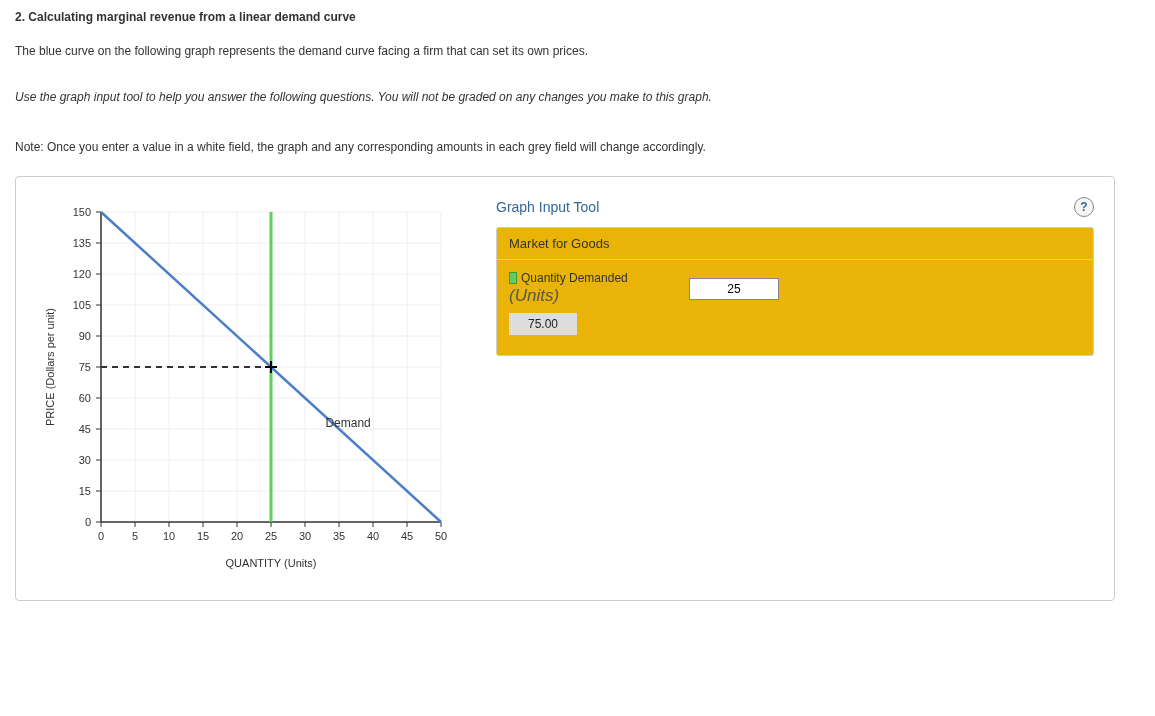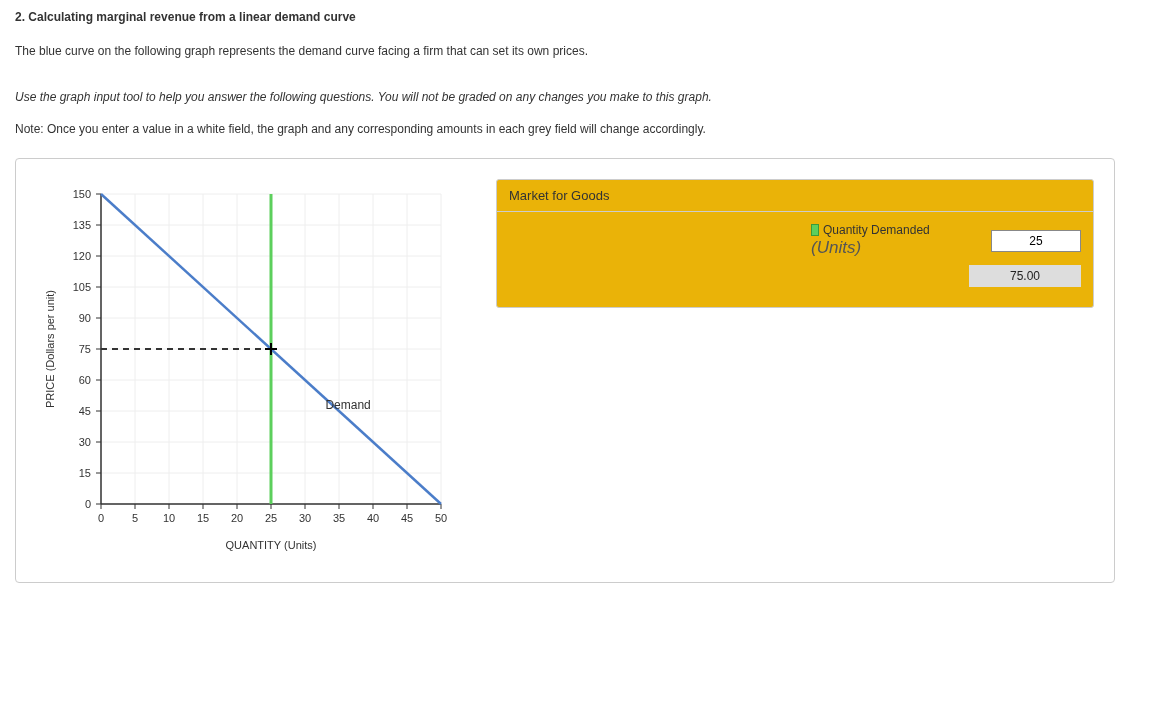--- a/index.html
+++ b/index.html
@@ -19,21 +19,21 @@
       color: #333;
       margin-bottom: 18px;
       font-size: 12px;
     }
     .intro-text {
       margin-bottom: 28px;
       line-height: 1.5;
     }
     .instruction-italic {
       font-style: italic;
-      margin-bottom: 14px;
+      margin-bottom: 32px;
       line-height: 1.5;
     }
     .note-line {
       margin-bottom: 20px;
       line-height: 1.5;
     }
     .note-bold {
       font-weight: normal;
     }
     .panel {
@@ -86,21 +86,20 @@
       font-size: 13px;
     }
     .market-body {
       padding: 12px;
     }
     .input-row {
       display: flex;
       align-items: center;
       gap: 20px;
       margin-bottom: 8px;
-      justify-content: flex-end;
     }
     .input-label-block {
       width: 160px;
       line-height: 1.15;
     }
     .color-chip {
       display: inline-block;
       width: 8px;
       height: 12px;
       background: #5CCF5C;
@@ -119,21 +118,21 @@
     .field-white {
       width: 90px;
       height: 22px;
       border: 1px solid #888;
       background: #fff;
       text-align: center;
       font-size: 12px;
       padding: 2px 4px;
     }
     .field-grey {
-      width: 112px;
+      width: 68px;
       height: 22px;
       background: #ddd;
       display: inline-flex;
       align-items: center;
       justify-content: center;
       font-size: 12px;
       color: #222;
     }
     
     .tick-label {
@@ -239,20 +238,24 @@
         <line x1="235" y1="325" x2="235" y2="15" stroke="#5CCF5C" stroke-width="3"></line>
         <line x1="65" y1="170" x2="235" y2="170" stroke="#333" stroke-width="2" stroke-dasharray="6,5"></line>
         <line x1="65" y1="15" x2="405" y2="325" stroke="#4b7dc9" stroke-width="2.5"></line>
         <line x1="229" y1="170" x2="241" y2="170" stroke="#000" stroke-width="2"></line>
         <line x1="235" y1="164" x2="235" y2="176" stroke="#000" stroke-width="2"></line>
         <text x="289.4" y="230" class="demand-label">Demand</text>
       </svg>
   </div>
 
   <div class="input-tool-block">
+    <div class="tool-header">
+      <div class="tool-title">Graph Input Tool</div>
+      <div class="help-icon">?</div>
+    </div>
     <div class="market-box">
       <div class="market-header">Market for Goods</div>
       <div class="market-body">
         <div class="input-row">
           <div class="input-label-block">
             <span class="color-chip"></span><span class="label-main">Quantity Demanded</span><br>
             <span class="label-sub">(Units)</span>
           </div>
           <input class="field-white" type="text" value="25" style="">
         </div>

